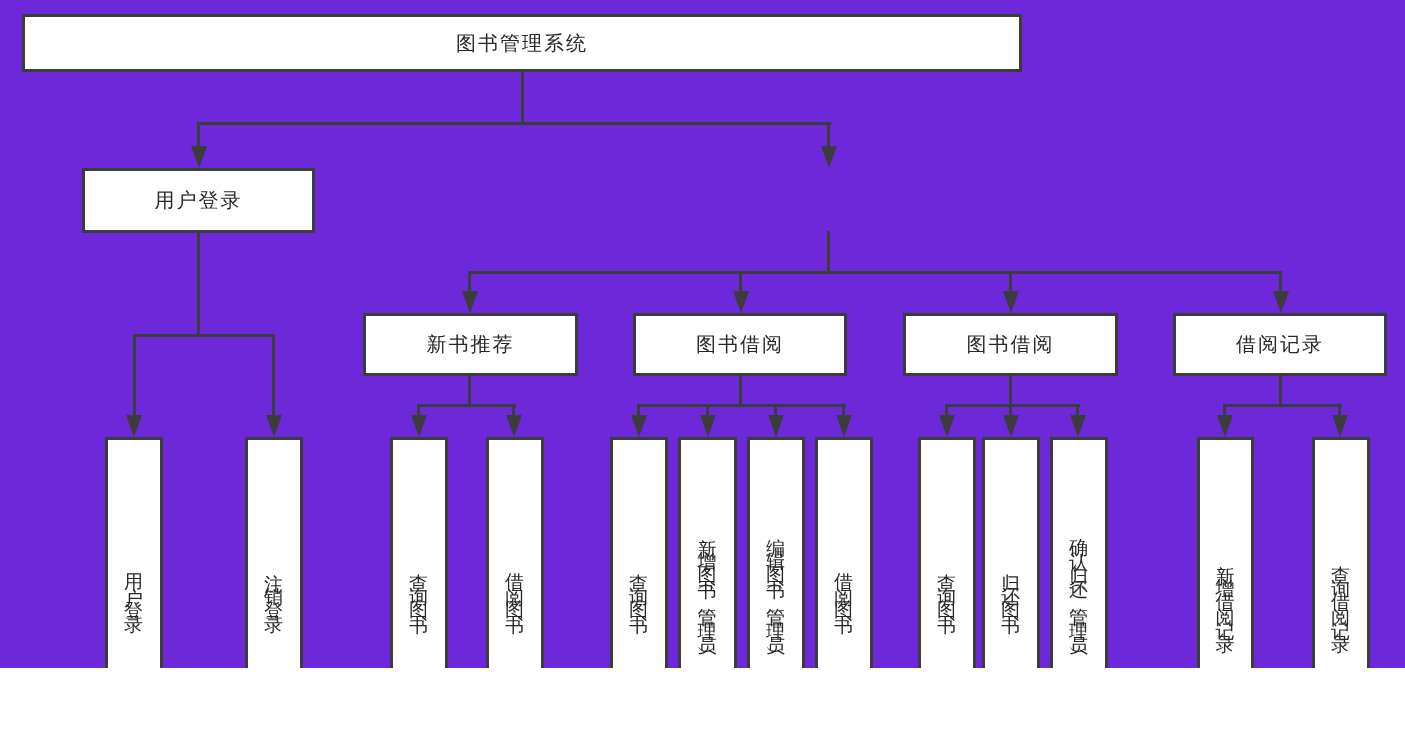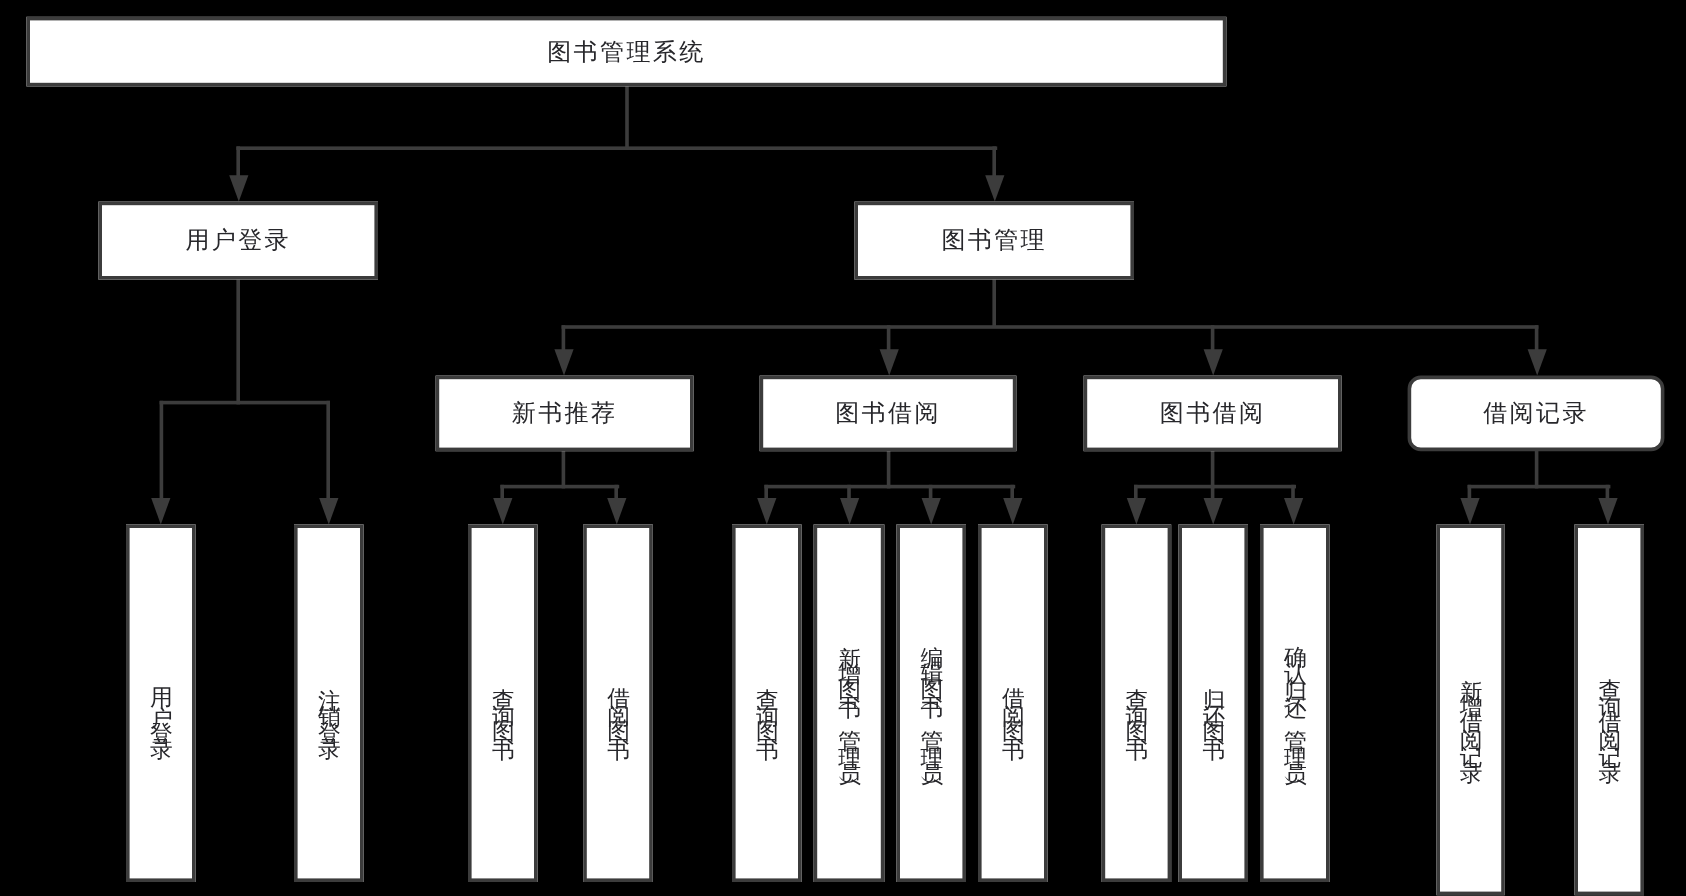--- a/index.html
+++ b/index.html
@@ -1,20 +1,20 @@
 <!DOCTYPE html>
 <html><head>
 <meta charset="utf-8">
 <style>
   html, body { margin: 0; padding: 0; background: #ffffff; }
   .stage {
     position: relative;
     width: 1405px;
-    height: 747px;
-    background: #000000;
+    height: 668px;
+    background: #6d28d9;
     overflow: hidden;
     font-family: "Liberation Sans", "DejaVu Sans", sans-serif;
     color: #27272b;
   }
   .box {
     position: absolute;
     box-sizing: border-box;
     background: #ffffff;
     border: 3px solid #3c3c3c;
     display: flex;
@@ -113,34 +113,31 @@
   <div class="line" style="left:1338px; top:404px; width:3px; height:16px;"></div>
   <div class="arw" style="left:1332px; top:415px;"></div>
 
   <div class="box hlabel" style="left:22px; top:14px; width:1000px; height:58px;">
     <span>图书管理系统</span>
   </div>
 
   <div class="box hlabel" style="left:82px; top:168px; width:233px; height:65px;">
     <span>用户登录</span>
   </div>
-  <div class="box hlabel" style="left:712px; top:168px; width:233px; height:65px;">
-    <span>图书管理</span>
-  </div>
 
   <div class="box hlabel" style="left:633px; top:313px; width:214px; height:63px;">
     <span>图书借阅</span>
   </div>
   <div class="box hlabel" style="left:363px; top:313px; width:215px; height:63px;">
     <span>新书推荐</span>
   </div>
   <div class="box hlabel" style="left:903px; top:313px; width:215px; height:63px;">
     <span>图书借阅</span>
   </div>
-  <div class="box hlabel" style="left:1173px; top:313px; width:214px; height:63px;border-radius:11px;">
+  <div class="box hlabel" style="left:1173px; top:313px; width:214px; height:63px;">
     <span>借阅记录</span>
   </div>
 
   <div class="box vbox" style="left:105px; top:437px; width:58px; height:298px;">
     <span>用户登录</span>
   </div>
   <div class="box vbox" style="left:245px; top:437px; width:58px; height:298px;">
     <span>注销登录</span>
   </div>
 

